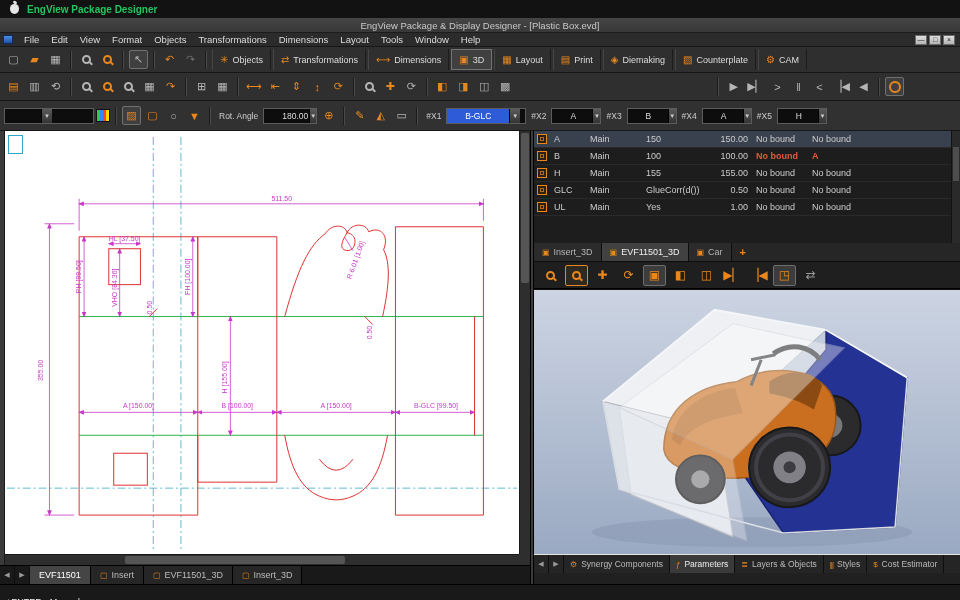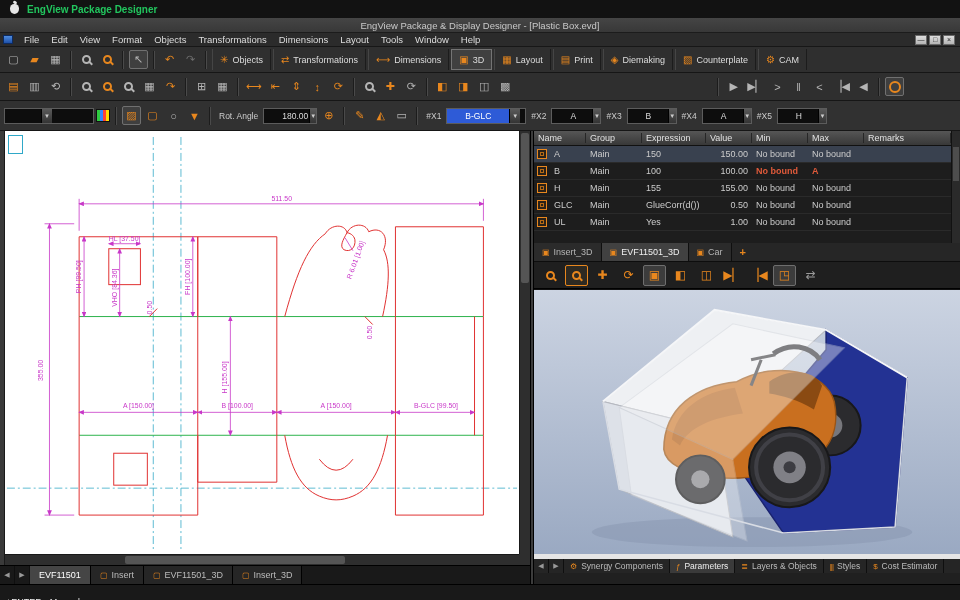--- a/index.html
+++ b/index.html
@@ -85,21 +85,21 @@
 .ttab .cg{color:#e8871e;font-size:8px}
 .ttab.active{background:#414141;color:#f0f0f0}
 .addtab{display:flex;align-items:center;padding:0 8px;color:#e8871e;font-weight:bold;font-size:11px}
 .tb3d{height:27px;background:#1f1f1f;display:flex;align-items:center;gap:3px;padding:0 5px;border-bottom:1px solid #000}
 .b3{min-width:23px;height:21px;display:inline-flex;align-items:center;justify-content:center;color:#e8871e;font-size:12px;border:1px solid transparent;border-radius:2px}
 .b3.active{border-color:#e8871e;background:#2e2a22}
 .b3.pressed{background:#3c3c3c;border-color:#6e6e6e}
 .viewport{height:265px;position:relative;border-top:1px solid #111}
 .viewport svg{position:absolute;inset:0;width:100%;height:100%}
 
-.btabs{height:19px;background:#252525;display:flex;align-items:stretch;border-top:5px solid #e5e5e5}
+.btabs{height:19px;background:#252525;display:flex;align-items:stretch;border-top:1px solid #e5e5e5}
 .btab{display:flex;align-items:center;gap:4px;padding:0 6px;font-size:8.5px;color:#bbb;border-right:1px solid #0f0f0f;white-space:nowrap}
 .btab .cg{color:#e8871e;font-size:8px}
 .btab.active{background:#3a3a3a;color:#eee}
 .navbtn{width:15px;display:flex;align-items:center;justify-content:center;color:#999;font-size:7px;border-right:1px solid #0f0f0f}
 .doctabs{height:19px;background:#191919;display:flex;align-items:stretch;border-top:1px solid #000}
 .dtab{display:flex;align-items:center;gap:4px;padding:0 9px;font-size:9px;color:#bbb;border-right:1px solid #000;background:#262626}
 .dtab .cg{color:#e8871e;font-size:8px}
 .dtab.active{background:#454545;color:#fff}
 
 .statusbar{height:32px;background:#191919;color:#ececec;font-size:9px;display:flex;align-items:center;padding:17px 6px;border-top:1px solid #000}
@@ -399,29 +399,20 @@
           <span class="cg g-page"></span>
           <span>Insert_3D</span>
         </div>
     </div>
   </div>
 
   <div class="splitter"></div>
 
   <div class="right-pane">
     <div class="ptable">
-      <div class="phead">
-        <span>Name</span>
-        <span>Group</span>
-        <span>Expression</span>
-        <span>Value</span>
-        <span>Min</span>
-        <span>Max</span>
-        <span>Remarks</span>
-      </div>
       <div class="prow sel">
         <span class="cubeicon"></span>
         <span>A</span>
         <span>Main</span>
         <span>150</span>
         <span class="num">150.00</span>
         <span>No bound</span>
         <span>No bound</span>
         <span></span>
       </div>

